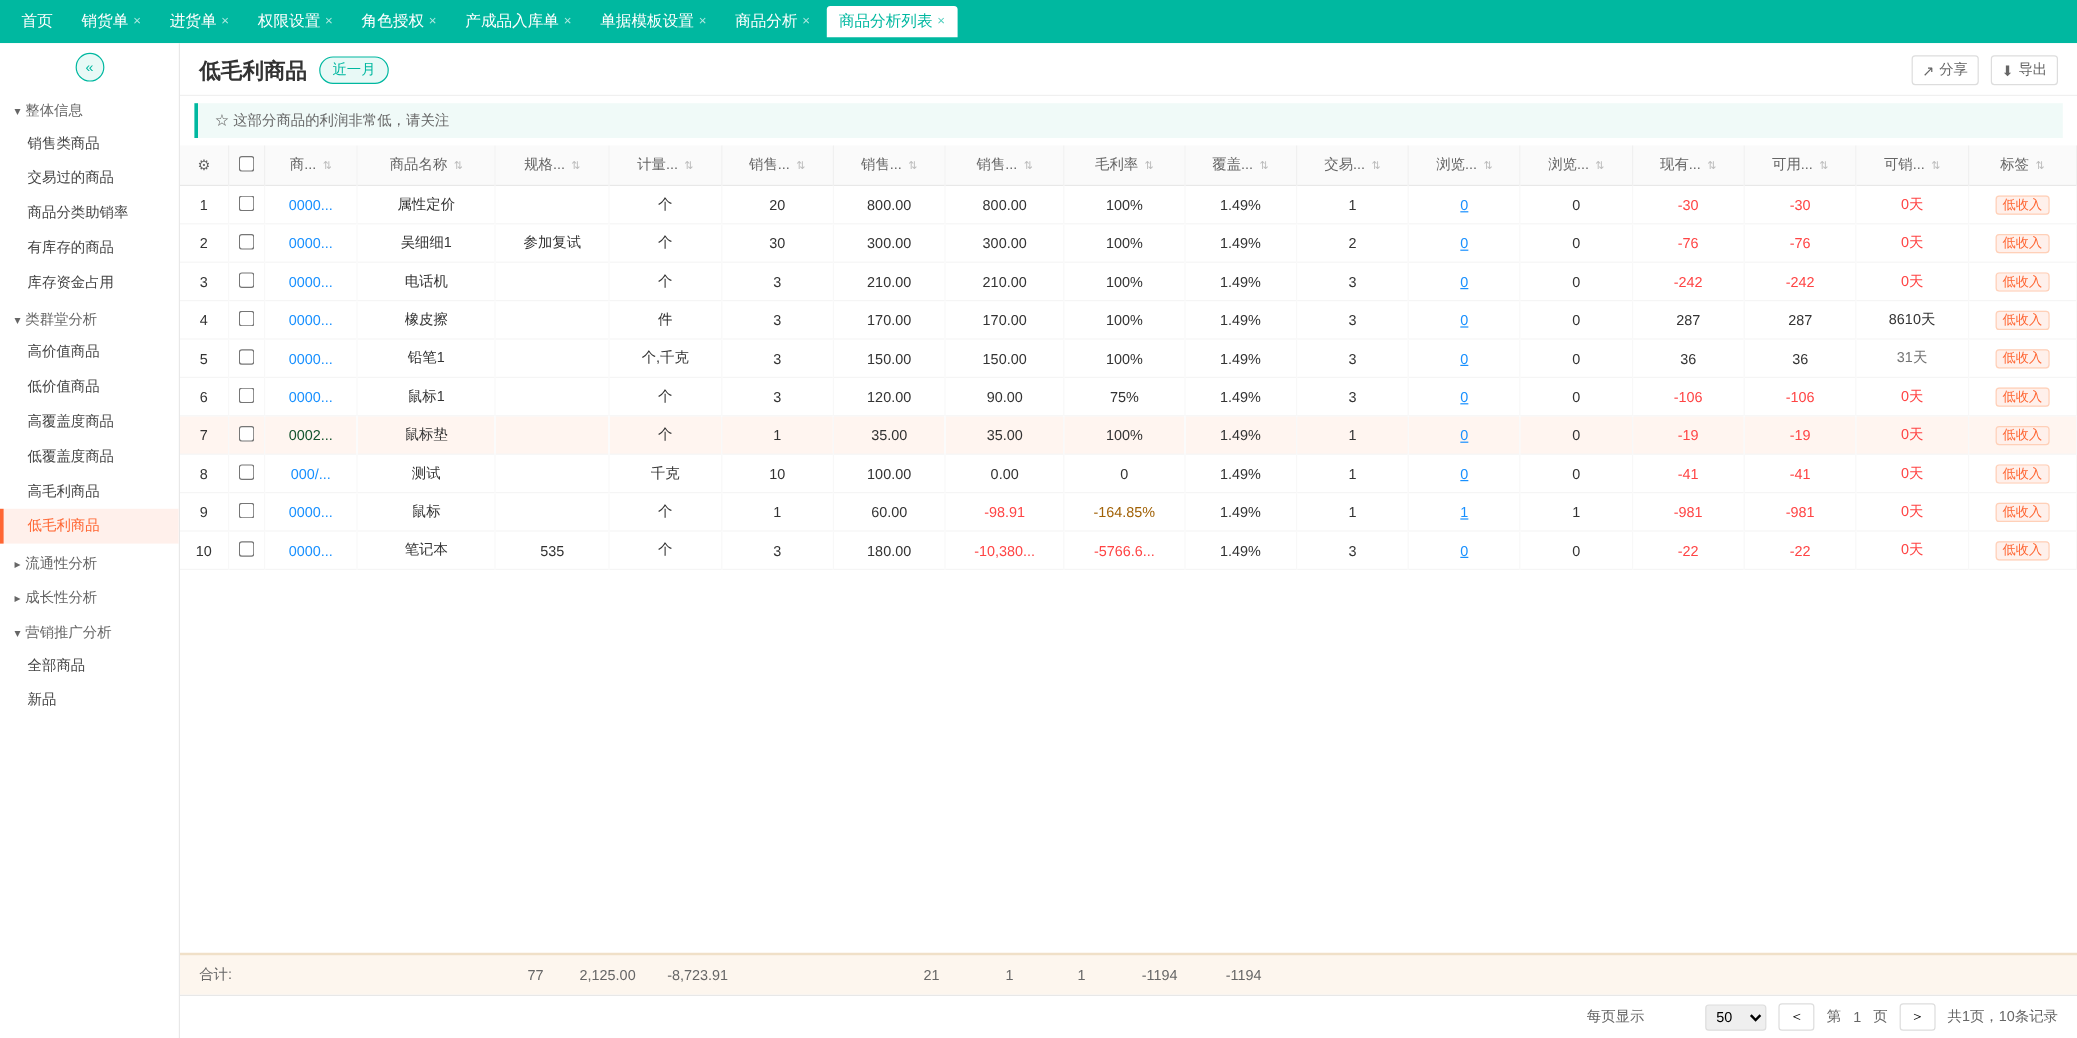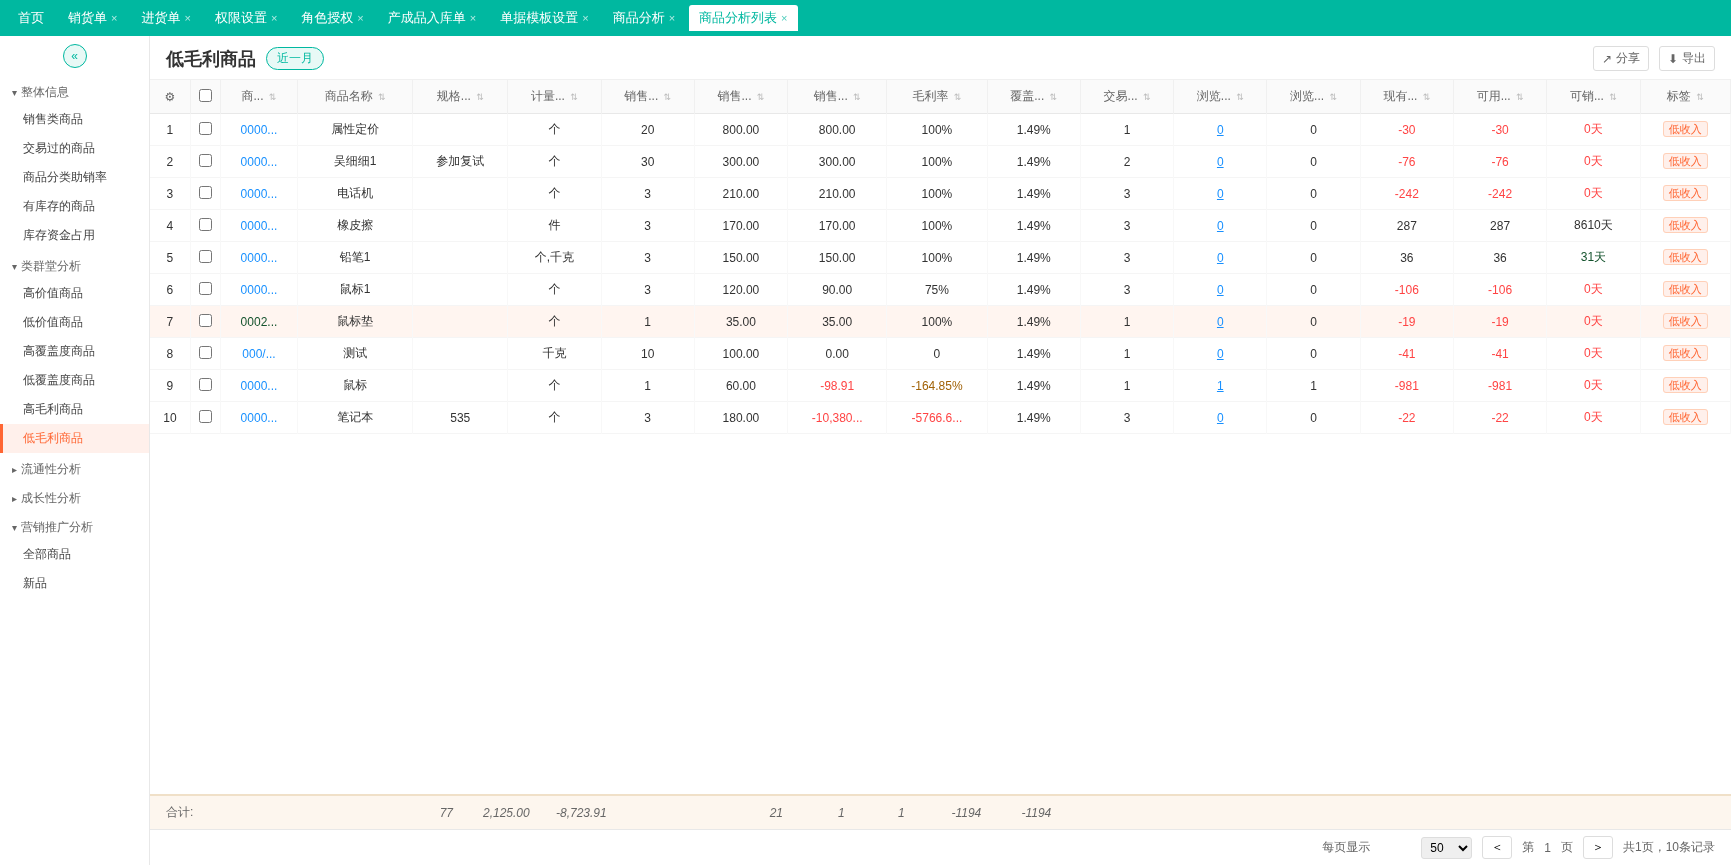--- a/index.html
+++ b/index.html
@@ -354,20 +354,23 @@
           <span>↗</span>
           <span>分享</span>
         </button>
         <button class="action-btn">
           <span>⬇</span>
           <span>导出</span>
         </button>
       </div>
     </div>
 
+    <div class="warning-banner">
+      <span>☆ 这部分商品的利润非常低，请关注</span>
+    </div>
 
     <div class="table-container">
       <table>
         <thead>
           <tr>
             <th>⚙</th>
             <th class="checkbox-cell"><input type="checkbox" style=""></th>
             <th>商... <span class="col-sort">⇅</span></th>
             <th>商品名称 <span class="col-sort">⇅</span></th>
             <th>规格... <span class="col-sort">⇅</span></th>
@@ -477,21 +480,21 @@
       <td>3</td>
       <td>150.00</td>
       <td style="color:#333">150.00</td>
       <td style="color:#333">100%</td>
       <td>1.49%</td>
       <td>3</td>
       <td class="link-text">0</td>
       <td>0</td>
       <td style="color:#333">36</td>
       <td style="color:#333">36</td>
-      <td style="color:#14532d">31天</td>
+      <td style="color:#737373">31天</td>
       <td><span class="tag-badge">低收入</span></td>
     </tr>
             <tr>
       <td>6</td>
       <td class="checkbox-cell"><input type="checkbox" style=""></td>
       <td style="color:#1890ff;">0000...</td>
       <td>鼠标1</td>
       <td></td>
       <td>个</td>
       <td>3</td>
@@ -586,21 +589,21 @@
       <td style="color:#ff4444">-22</td>
       <td style="color:#ff4444">0天</td>
       <td><span class="tag-badge">低收入</span></td>
     </tr>
           </tbody>
       </table>
     </div>
 
     <div class="footer-row">
       <span>合计:</span>
-      <div style="flex:1; display:flex; align-items:center; gap:0;font-style:italic;">
+      <div style="flex:1; display:flex; align-items:center; gap:0;">
         <span style="min-width:220px;"></span>
         <span style="min-width:50px; text-align:center;">77</span>
         <span style="min-width:70px; text-align:center;">2,125.00</span>
         <span style="min-width:80px; text-align:center;">-8,723.91</span>
         <span style="min-width:60px;"></span>
         <span style="min-width:60px;"></span>
         <span style="min-width:70px; text-align:center;">21</span>
         <span style="min-width:60px; text-align:center;">1</span>
         <span style="min-width:60px; text-align:center;">1</span>
         <span style="min-width:70px; text-align:center;">-1194</span>

